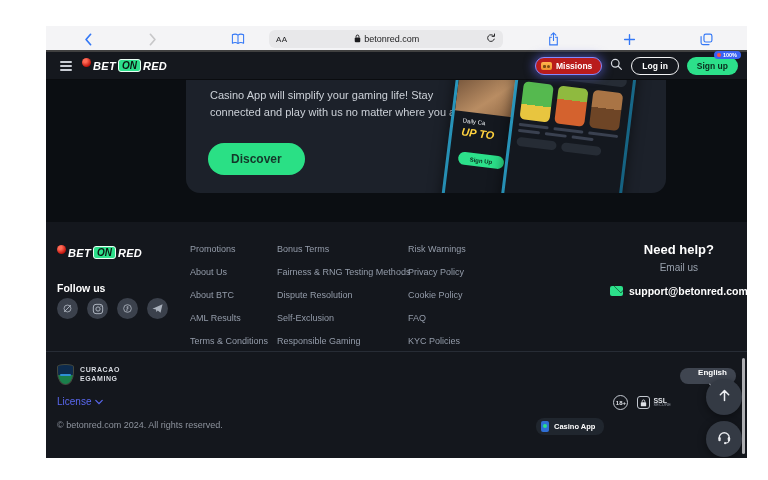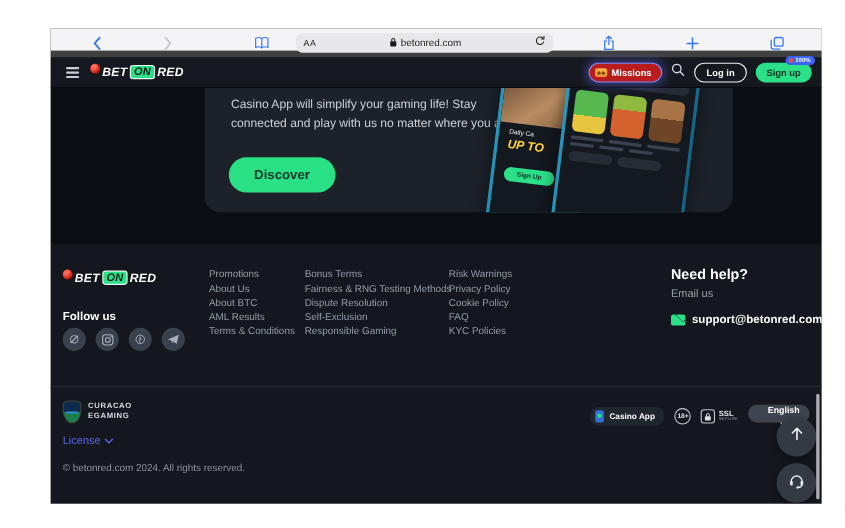--- a/index.html
+++ b/index.html
@@ -1,20 +1,20 @@
 <!DOCTYPE html>
 <html><head>
 <meta charset="utf-8">
 <style>
   * { margin:0; padding:0; box-sizing:border-box; }
   html,body { width:768px; height:480px; background:#ffffff; font-family:"Liberation Sans", sans-serif; overflow:hidden; }
   .window { position:absolute; left:46px; top:26px; width:701px; height:432px; background:#0f1216; outline:1px solid #e4e4e6; outline-offset:-1px; overflow:hidden; }
 
   
-  .toolbar { position:absolute; top:0; left:0; right:0; height:26px; background:#f4f4f6; border-bottom:6px solid #404040; }
+  .toolbar { position:absolute; top:0; left:0; right:0; height:26px; background:#f4f4f6; border-bottom:2px solid #404040; }
   .tbtn { position:absolute; top:0; height:26px; display:flex; align-items:center; justify-content:center; color:#3478f6; }
   .tbtn svg { display:block; }
   .url-pill { position:absolute; left:223px; top:4px; width:234px; height:18px; background:#e8e8ea; border-radius:6px; display:flex; align-items:center; padding:0 7px; color:#222; }
   .url-reader { font-size:8px; color:#1c1c1e; letter-spacing:.5px; }
   .url-center { flex:1; display:flex; align-items:center; justify-content:center; gap:3px; font-size:9px; color:#1c1c1e; }
   .url-refresh { color:#1c1c1e; }
 
   
   .site-header { position:absolute; top:26px; left:0; right:0; height:28px; background:#15181e; border-bottom:1px solid #0a0c0f; z-index:5; }
   .hamburger { position:absolute; left:14px; top:9px; width:12px; height:10px; display:flex; flex-direction:column; justify-content:space-between; }
@@ -59,40 +59,40 @@
   .ph2 .cap i { width:30px; height:3px; background:#3a4150; border-radius:2px; display:block; }
   .ph2 .botrow { position:absolute; top:92px; left:6px; display:flex; gap:5px; }
   .ph2 .botrow b { width:40px; height:9px; background:#262c35; border-radius:5px; display:block; }
 
   
   .footer-area { position:absolute; top:196px; left:0; right:0; bottom:0; background:#14171d; }
   .logo-footer { left:11px; top:24px; }
   .follow { position:absolute; left:11px; top:60px; color:#fff; font-size:10.5px; font-weight:bold; }
   .socials { position:absolute; left:11px; top:76px; display:flex; gap:9px; }
   .soc { width:21px; height:21px; border-radius:50%; background:#3b414c; display:flex; align-items:center; justify-content:center; color:#aab1bc; }
-  .fcol { position:absolute; top:22px; display:flex; flex-direction:column; gap:3px; }
+  .fcol { position:absolute; top:22px; display:flex; flex-direction:column; gap:13px; }
   .fcol span { font-size:9px; color:#949caa; line-height:10px; }
-  .help { position:absolute; left:564px; top:20px; }
+  .help { position:absolute; left:564px; top:20px;text-align:center; }
   .help h3 { color:#fff; font-size:13px; font-weight:bold; }
   .help .sub { margin-top:5px; color:#99a1ad; font-size:10px; }
   .help .mailrow { margin-top:12px; display:flex; align-items:center; gap:6px; }
   .mail-icon { width:13px; height:10px; background:#2ce08a; border-radius:2px; position:relative; }
   .mail-icon:before { content:""; position:absolute; left:2px; top:2px; width:9px; height:5px; border:1.3px solid #0f2b1d; border-top:none; transform:rotate(45deg) scaleY(.7); border-radius:1px; top:-1px; left:2.5px; }
   .help .mail { color:#fff; font-size:10.5px; font-weight:bold; }
   .divider { position:absolute; left:0; right:0; top:129px; height:1px; background:#272c35; }
 
   
   .curacao { position:absolute; left:11px; top:142px; display:flex; align-items:center; gap:6px; }
   .shield { width:17px; height:21px; background:linear-gradient(#0d2b4d 0 52%, #1a7f4b 52% 100%); border-radius:8px 8px 9px 9px / 3px 3px 13px 13px; border:1px solid #43483f; position:relative; }
   .shield:before { content:""; position:absolute; left:2px; right:2px; top:9px; height:2px; background:#2f8fd4; border-radius:1px; }
   .curacao .txt { font-size:7px; font-weight:bold; color:#d8dbe1; letter-spacing:.6px; line-height:8.5px; }
   .license { position:absolute; left:11px; top:174px; color:#5a68f0; font-size:10px; display:flex; align-items:center; gap:4px; }
   .copyright { position:absolute; left:11px; top:198px; color:#8d939d; font-size:9px; }
   .badges { position:absolute; top:148px; left:490px; display:flex; align-items:center; gap:9px; }
-  .capp { display:flex; align-items:center; gap:5px; background:#20262e; border-radius:8px; padding:3px 9px 3px 5px; color:#fff; font-size:7.5px; font-weight:bold; }
+  .capp { display:flex; align-items:center; gap:5px; background:#20262e; border-radius:8px; padding:3px 9px 3px 5px; color:#fff; font-size:7.5px; font-weight:bold;margin-top:48px; }
   .phone-ic { width:8px; height:11px; background:#2f6fd6; border-radius:2px; position:relative; }
   .phone-ic:before { content:""; position:absolute; left:2px; top:3px; width:4px; height:4px; border-radius:50%; background:#2ce08a; }
   .age { width:15px; height:15px; border-radius:50%; border:1.2px solid #c3c8d0; color:#dfe2e7; font-size:6px; font-weight:bold; display:flex; align-items:center; justify-content:center; }
   .ssl { display:flex; align-items:center; gap:3px; }
   .lockbox { width:13px; height:13px; border:1.2px solid #c3c8d0; border-radius:3px; display:flex; align-items:center; justify-content:center; color:#dfe2e7; }
   .ssl .col { display:flex; flex-direction:column; line-height:1; }
   .ssl .s1 { font-size:7px; font-weight:bold; color:#dfe2e7; }
   .ssl .s2 { font-size:3.8px; color:#9aa0ab; letter-spacing:.3px; }
   .lang { position:absolute; left:634px; top:146px; width:56px; height:16px; background:#3f4550; border-radius:9px; color:#fff; font-size:8px; font-weight:bold; display:flex; align-items:center; padding-left:9px; gap:4px;flex-direction:column; }
   .fab { position:absolute; width:36px; height:36px; border-radius:50%; background:#343a44; display:flex; align-items:center; justify-content:center; box-shadow:0 2px 8px rgba(0,0,0,.4); }

